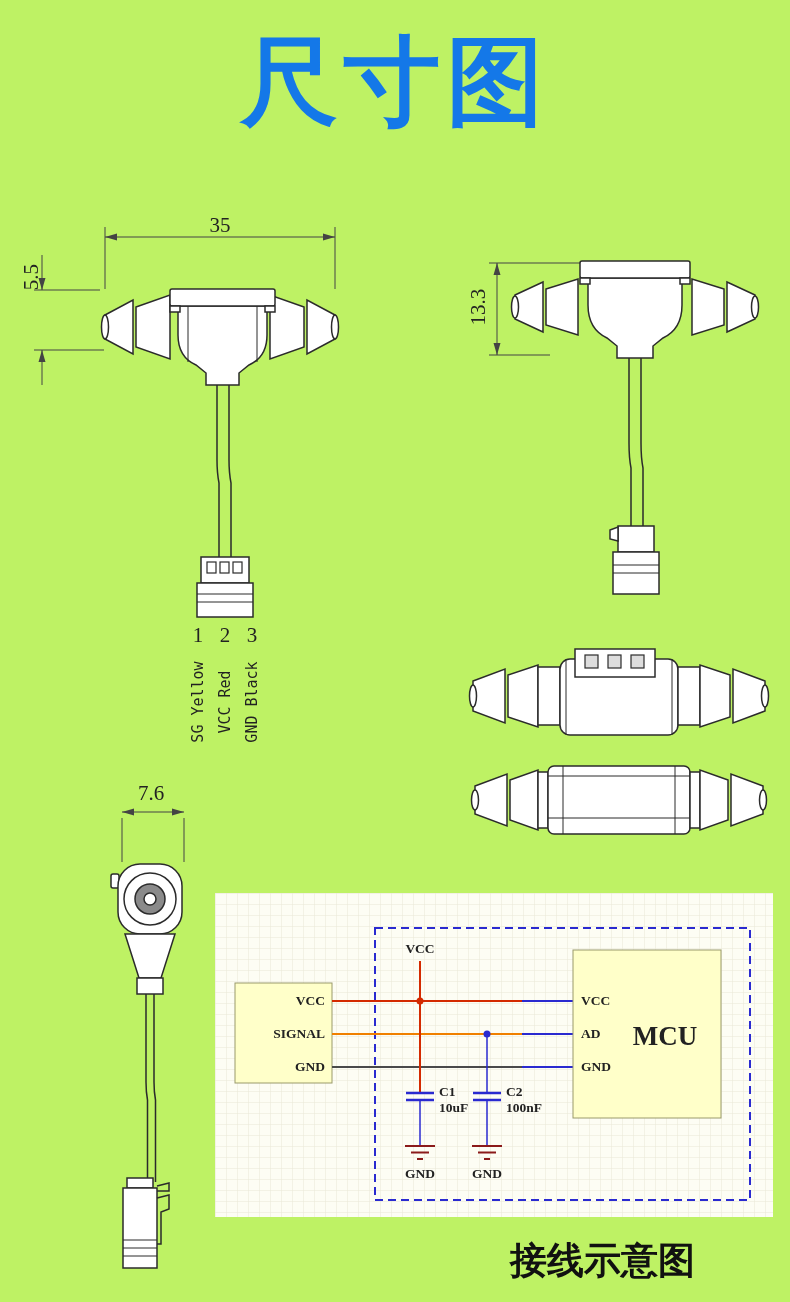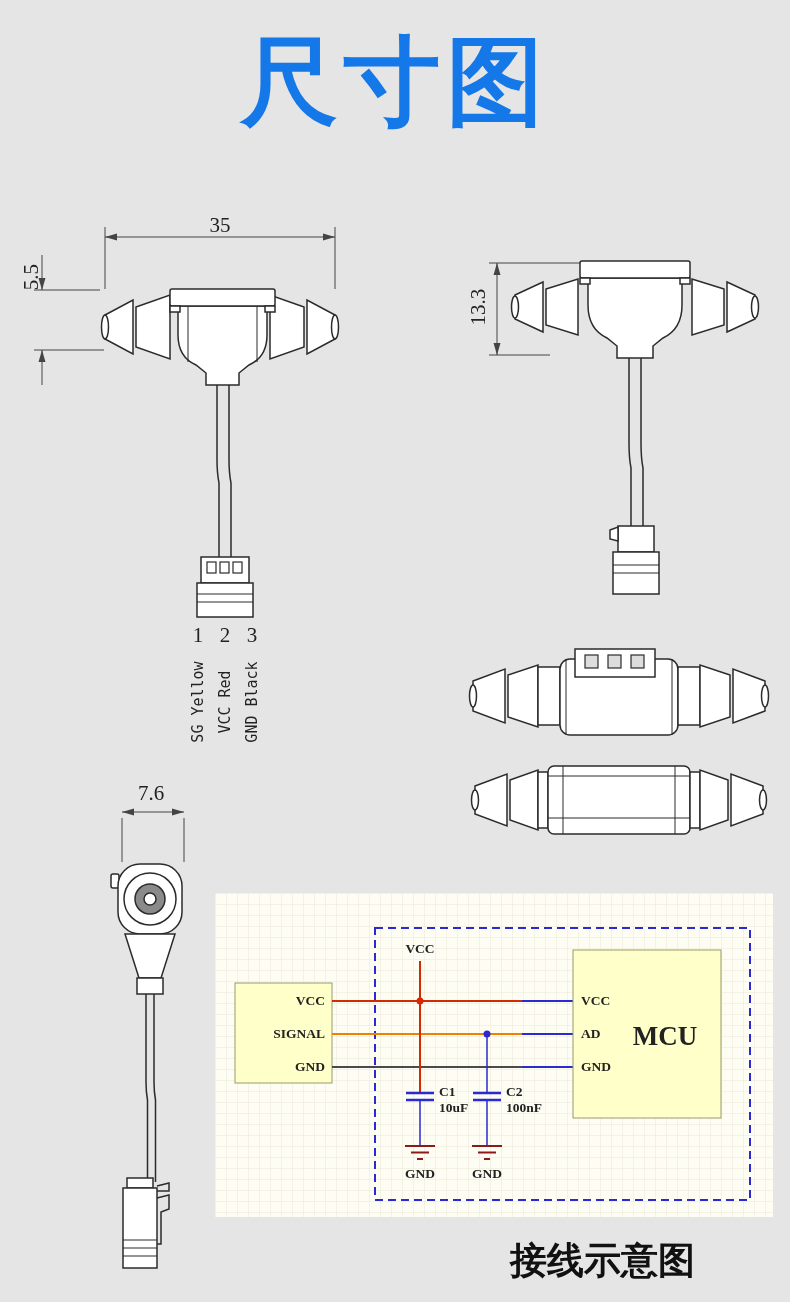--- a/index.html
+++ b/index.html
@@ -1,16 +1,16 @@
 <!DOCTYPE html>
 <html><head>
 <meta charset="utf-8">
 <style>
   html,body{margin:0;padding:0;background:#ffffff;}
-  .page{position:relative;width:790px;height:1302px;background:#e5e5e5;overflow:hidden;
+  .page{position:relative;width:790px;height:1302px;background:#bef264;overflow:hidden;
         font-family:"Liberation Sans",sans-serif;}
   .title{position:absolute;top:18px;left:0;width:790px;text-align:center;
          font-size:97px;font-weight:900;color:#1478e8;letter-spacing:6px;
          font-family:"Liberation Sans",sans-serif;}
   .caption{position:absolute;top:1236px;left:395px;width:300px;text-align:right;
            font-size:37px;font-weight:800;color:#111;
            font-family:"Liberation Sans",sans-serif;}
   svg{position:absolute;display:block;}
   svg text{font-family:"Liberation Serif",serif;fill:#222;}
   .dimtext{font-size:21px;}

